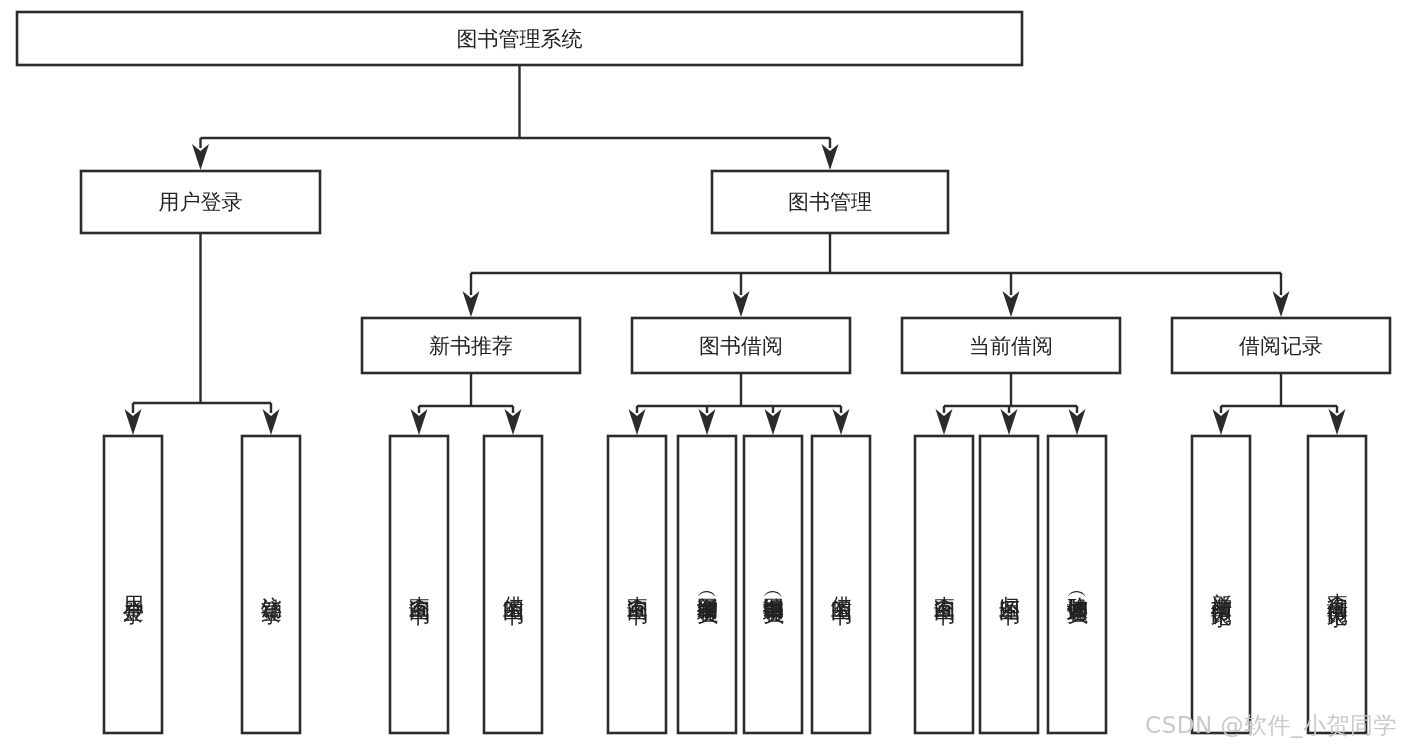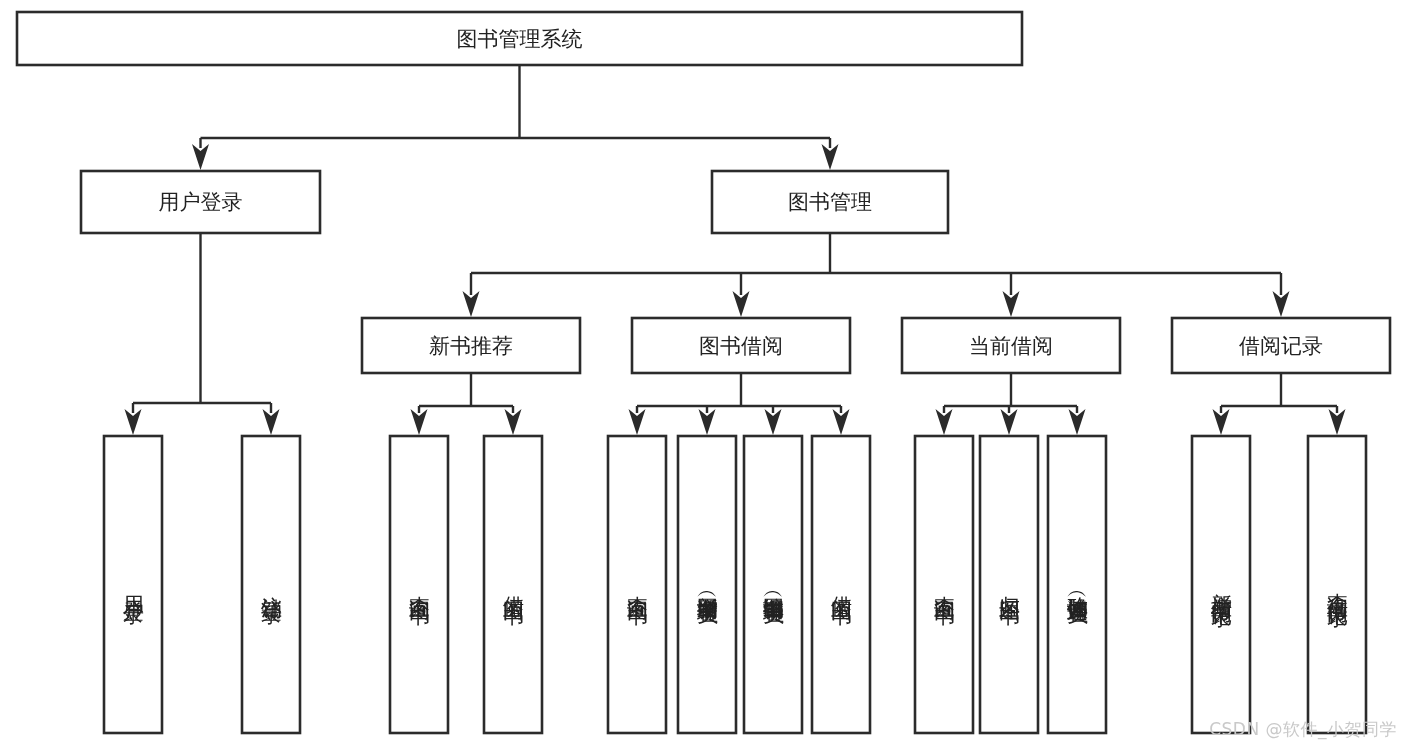--- a/index.html
+++ b/index.html
@@ -63,21 +63,21 @@
     line-height: 1;
     letter-spacing: 3px;
     color: #222222;
     white-space: nowrap;
   }
   .watermark {
     position: absolute;
     right: 8px;
     bottom: 6px;
     font-family: "DejaVu Sans", "Liberation Sans", sans-serif;
-    font-size: 17px;
+    font-size: 23px;
     color: #c9c9c9;
     letter-spacing: 0.5px;
     white-space: nowrap;
   }
 </style>
 </head>
 <body>
 
 <div id="diagram-root">
 

